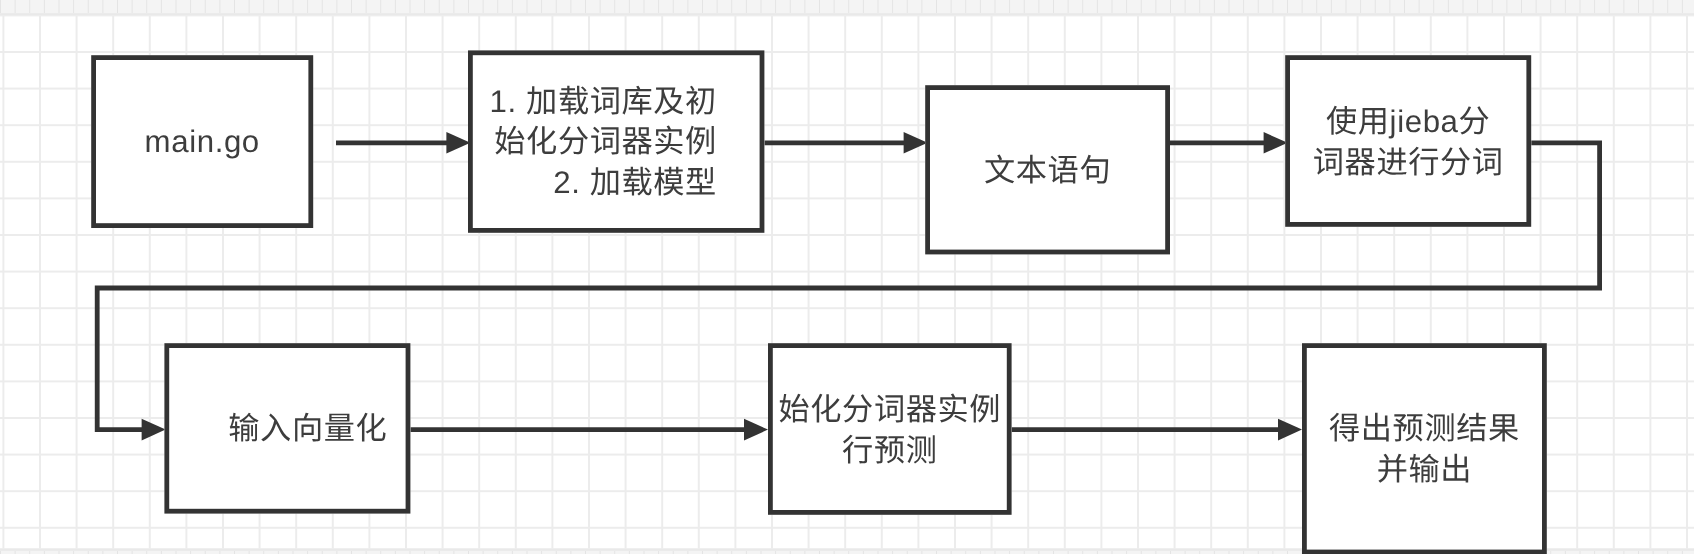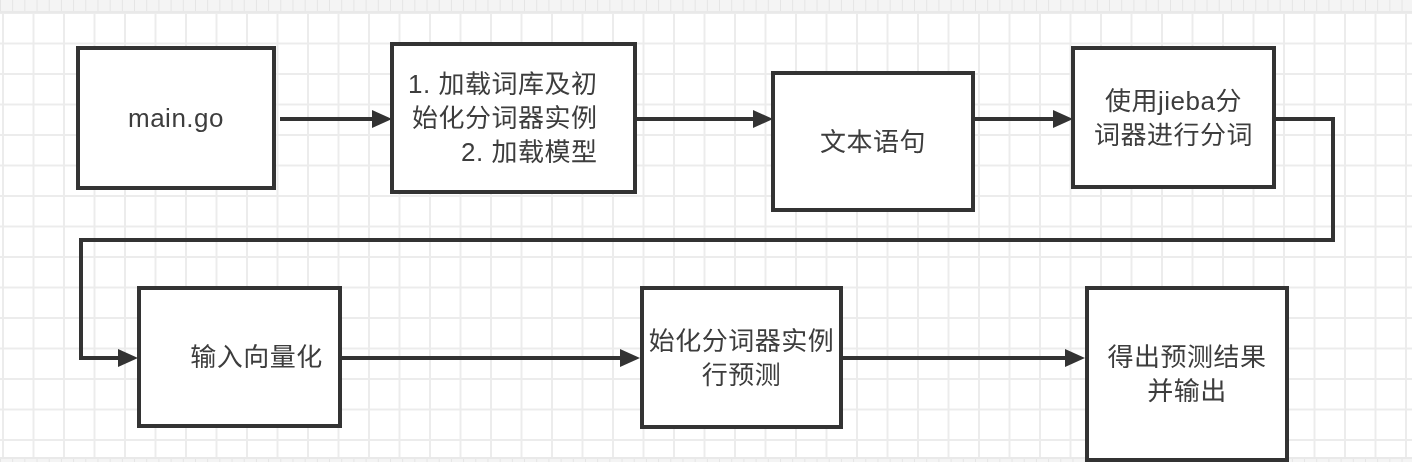--- a/index.html
+++ b/index.html
@@ -72,21 +72,21 @@
     justify-content: center;
     text-align: center;
     white-space: pre-line;
     letter-spacing: 0.5px;
   }
   .node.align-left {
     justify-content: flex-start;
     text-align: right;
     padding: 0 8px 0 14px;
   }
-  .n1 { left:  76px; top:  46px; width: 200px; height: 144px; }
+  .n1 { left:  76px; top:  46px; width: 185px; height: 144px; }
   .n2 { left: 390px; top:  42px; width: 247px; height: 152px; }
   .n3 { left: 771px; top:  47px; width: 204px; height: 141px; margin-top: 24px; }
   .n4 { left:1071px; top:  46px; width: 205px; height: 143px; }
   .n5 { left: 137px; top: 286px; width: 205px; height: 142px; padding-left: 34px; }
   .n6 { left: 640px; top: 286px; width: 203px; height: 143px; }
   .n7 { left:1085px; top: 286px; width: 204px; height: 176px; }
 </style>
 </head>
 <body>
 

